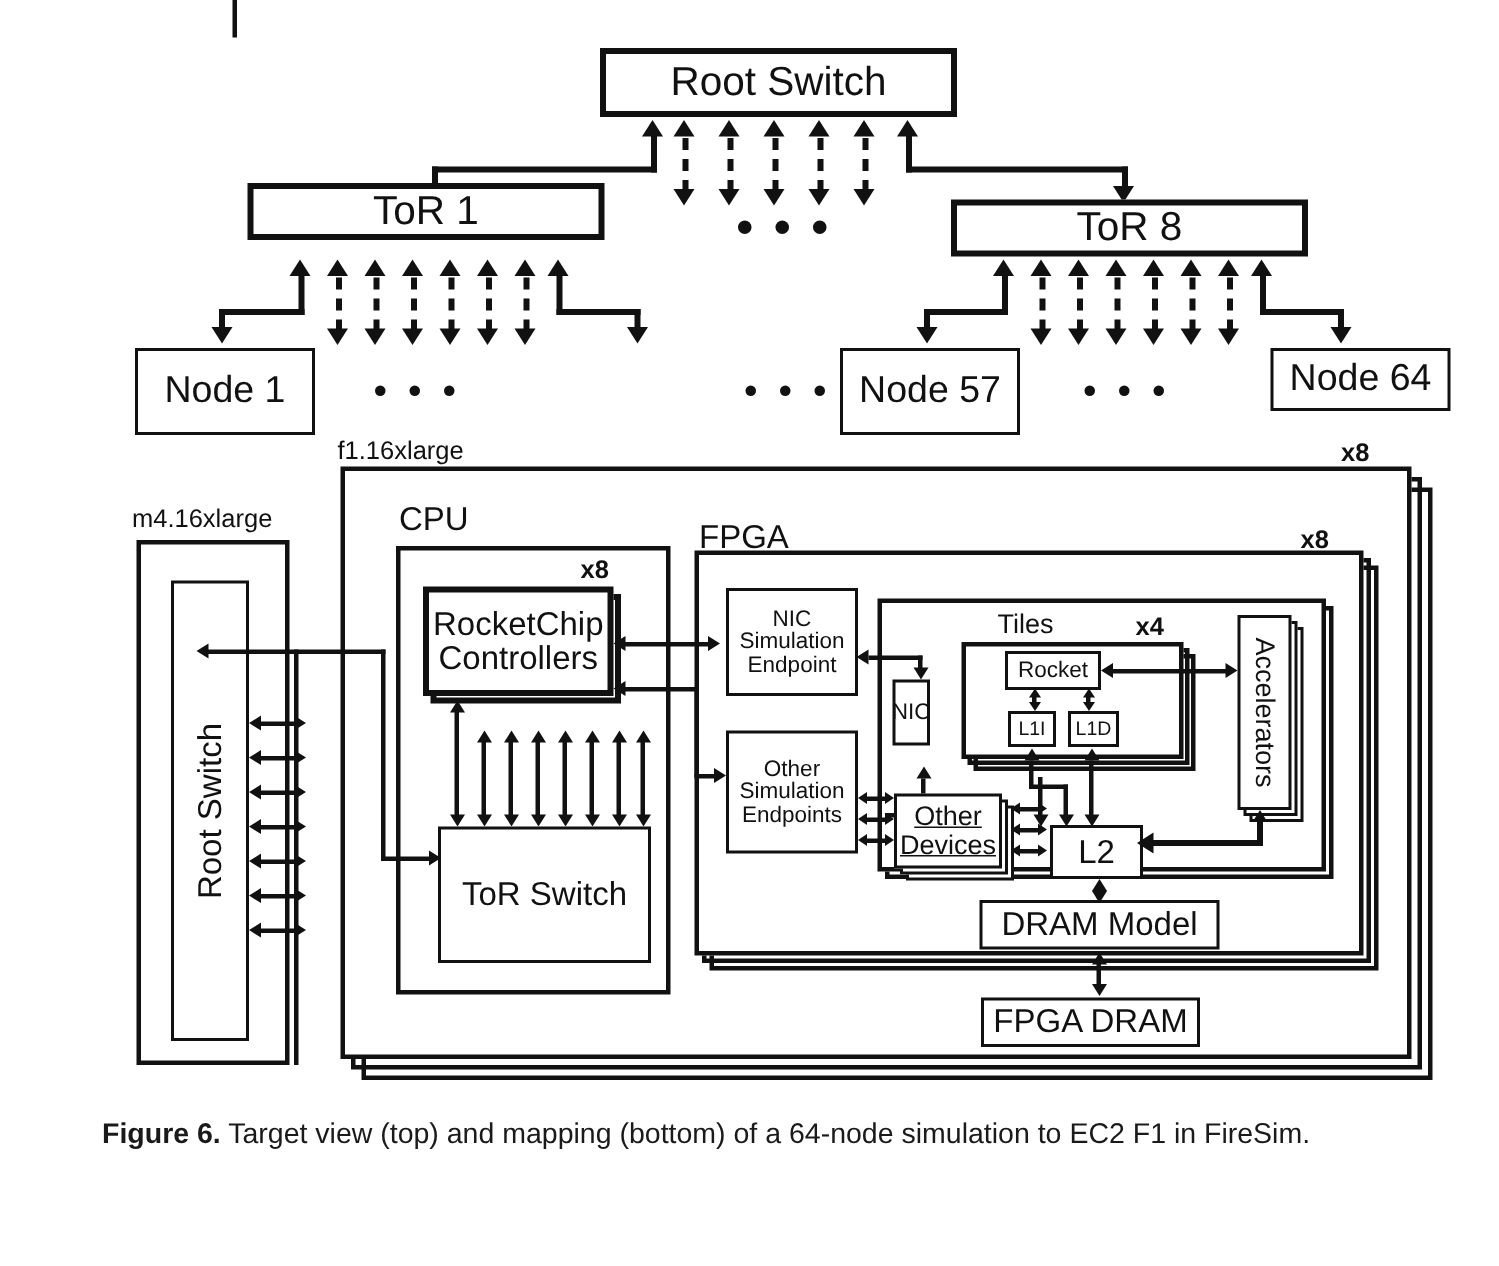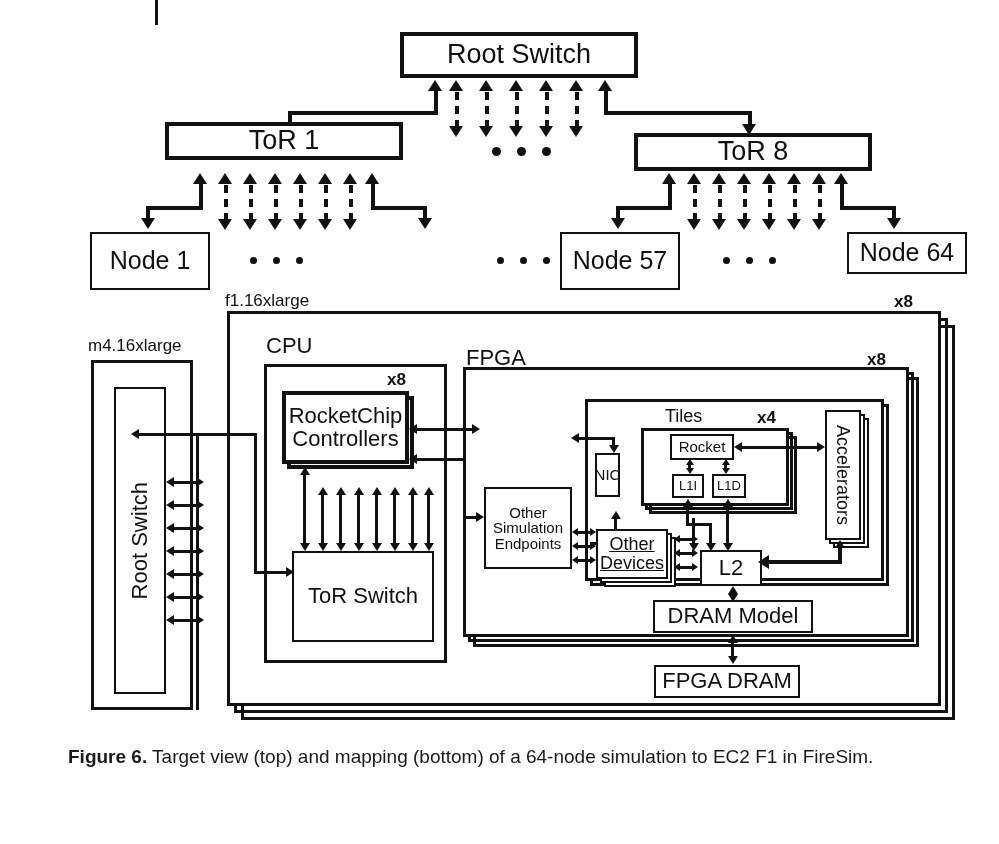--- a/index.html
+++ b/index.html
@@ -296,20 +296,23 @@
   <div class="hl3" style="left:414px;top:428px;width:60px;"></div>
   <div class="ar ar-rt sm" style="left:472px;top:424px;"></div>
   <div class="ar ar-lf sm" style="left:409px;top:424px;"></div>
 
   <div class="hl3" style="left:414px;top:458px;width:52px;"></div>
   <div class="ar ar-lf sm" style="left:409px;top:454px;"></div>
   <div class="vl3" style="left:463px;top:458px;height:60px;"></div>
   <div class="hl3" style="left:463px;top:516px;width:16px;"></div>
   <div class="ar ar-rt sm" style="left:476px;top:512px;"></div>
 
+  <div class="box thin t-xs" style="left:484px;top:392px;width:88px;height:72px;flex-direction:column;padding:2px;">
+    <span>NIC Simulation Endpoint</span>
+  </div>
 
   <div class="box thin t-xs" style="left:484px;top:487px;width:88px;height:82px;flex-direction:column;padding:2px;">
     <span>Other Simulation Endpoints</span>
   </div>
 
   <div class="frame" style="left:590px;top:404px;width:299px;height:182px;"></div>
   <div class="frame" style="left:585px;top:399px;width:299px;height:182px;background:#fff;"></div>
 
   <div class="box thin t-xs" style="left:595px;top:453px;width:25px;height:44px;">
     <span>NIC</span>

